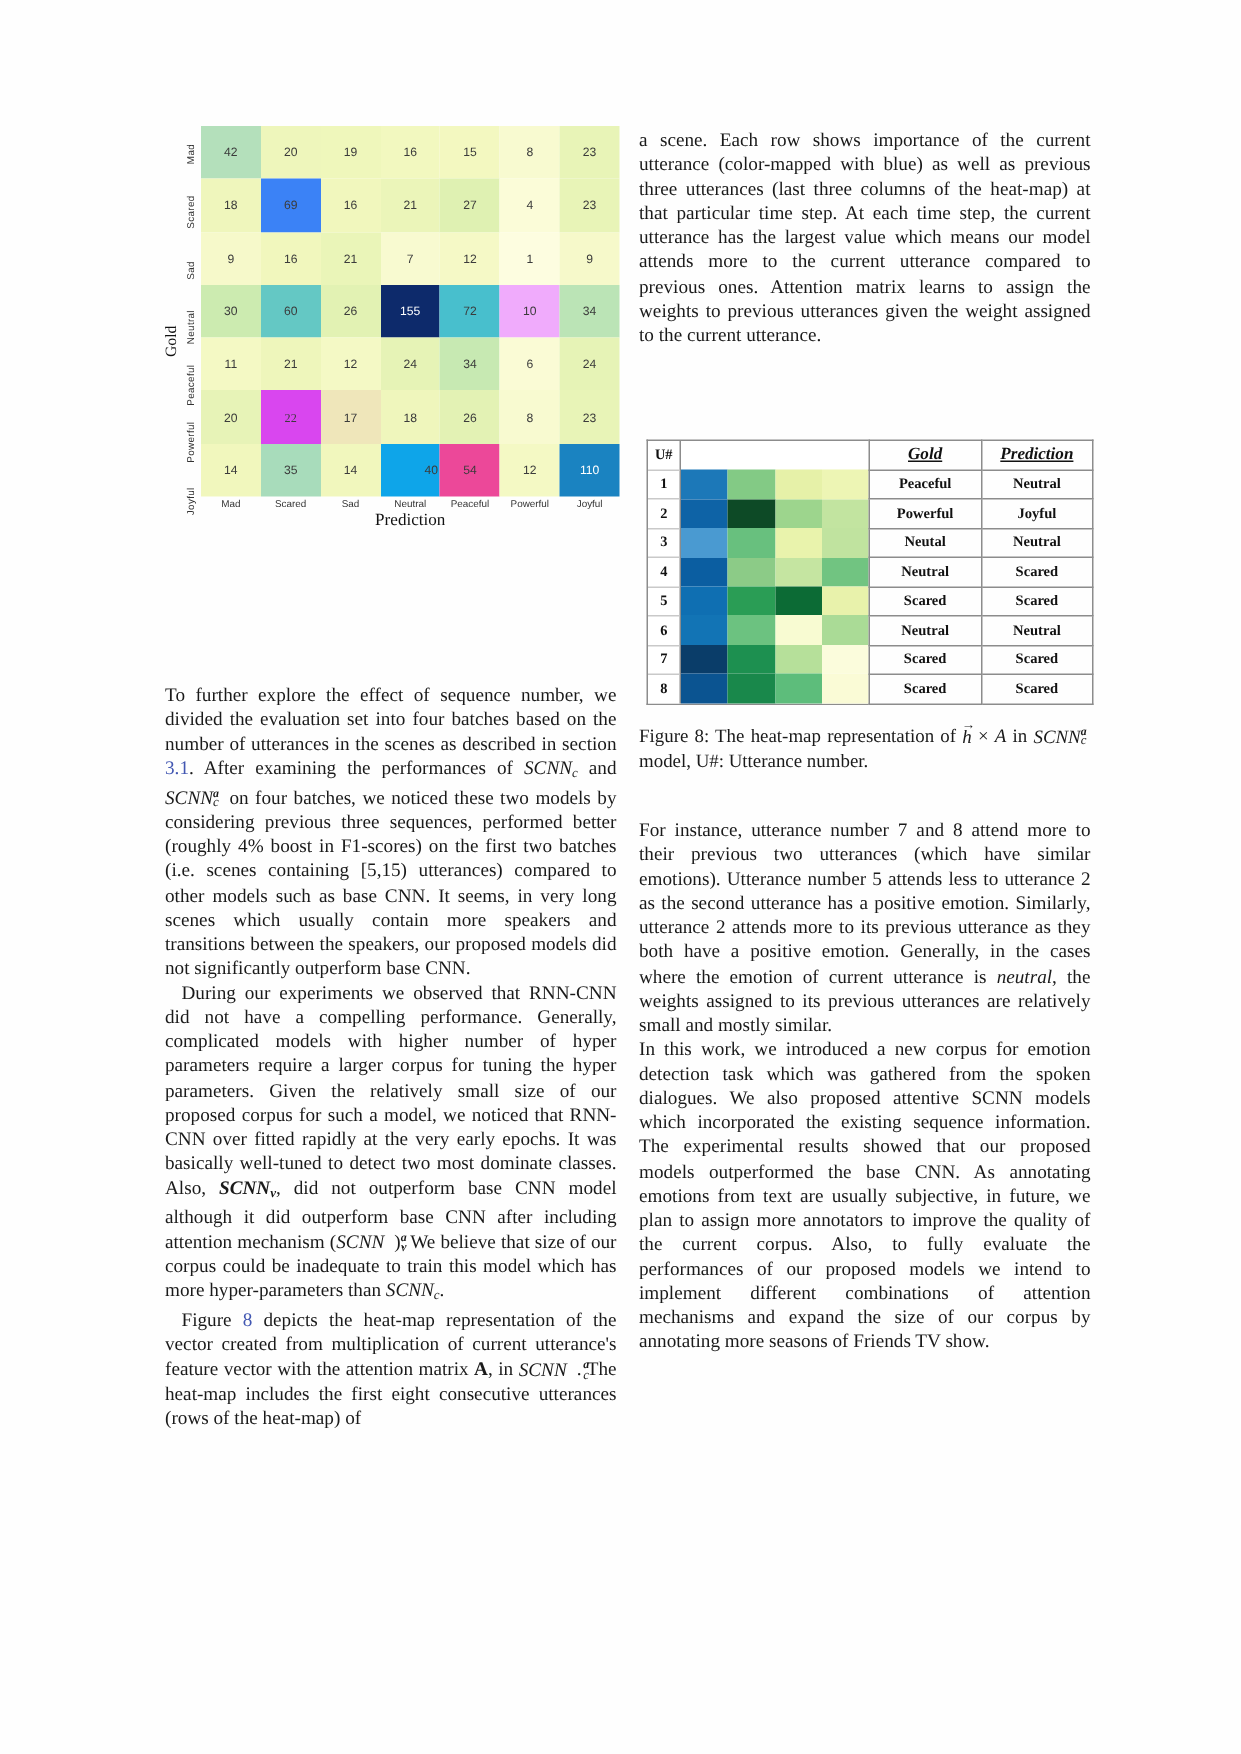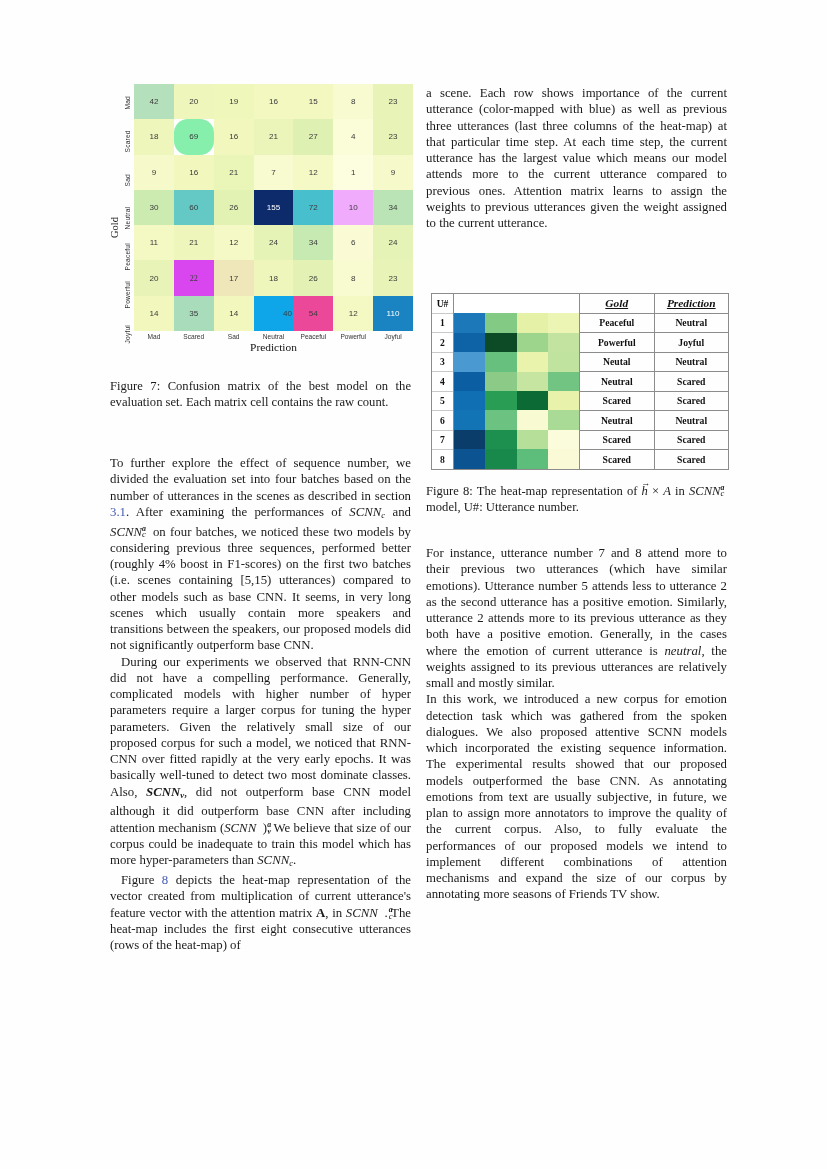--- a/index.html
+++ b/index.html
@@ -221,21 +221,21 @@
       <div class="cm-main">
         <div class="cm-grid" id="cm-grid">
             <div class="cm-cell" style="background: rgb(180, 224, 187);">42</div>
             <div class="cm-cell" style="background: rgb(238, 246, 187);">20</div>
             <div class="cm-cell" style="background: rgb(239, 247, 187);">19</div>
             <div class="cm-cell" style="background: rgb(242, 248, 191);">16</div>
             <div class="cm-cell" style="background: rgb(243, 248, 192);">15</div>
             <div class="cm-cell" style="background: rgb(248, 250, 208);">8</div>
             <div class="cm-cell" style="background: rgb(232, 244, 183);">23</div>
             <div class="cm-cell" style="background: rgb(239, 246, 188);">18</div>
-            <div class="cm-cell" style="background: #86efac; border-radius: 14px;">69</div>
+            <div class="cm-cell" style="background: #3b82f6;">69</div>
             <div class="cm-cell" style="background: rgb(241, 247, 189);">16</div>
             <div class="cm-cell" style="background: rgb(235, 245, 185);">21</div>
             <div class="cm-cell" style="background: rgb(223, 241, 178);">27</div>
             <div class="cm-cell" style="background: rgb(251, 252, 216);">4</div>
             <div class="cm-cell" style="background: rgb(232, 244, 183);">23</div>
             <div class="cm-cell" style="background: rgb(246, 249, 202);">9</div>
             <div class="cm-cell" style="background: rgb(241, 247, 189);">16</div>
             <div class="cm-cell" style="background: rgb(234, 245, 184);">21</div>
             <div class="cm-cell" style="background: rgb(248, 250, 208);">7</div>
             <div class="cm-cell" style="background: rgb(245, 249, 198);">12</div>
@@ -277,23 +277,20 @@
             <div class="cm-xtick">Neutral</div>
             <div class="cm-xtick">Peaceful</div>
             <div class="cm-xtick">Powerful</div>
             <div class="cm-xtick">Joyful</div>
           </div>
         <div class="cm-xlabel">Prediction</div>
       </div>
     </div>
   </div>
 
-  <div id="fig7cap">
-    <p class="caption">Figure 7: Confusion matrix of the best model on the evaluation set. Each matrix cell contains the raw count.</p>
-  </div>
 
   <div class="col col-left" style="top:455px;">
 
     <p><span>To further explore the effect of sequence number, we divided the evaluation set into four batches based on the number of utterances in the scenes as described in section </span><span class="ref">3.1</span><span>. After examining the performances of </span><span class="scnn"><span>SCNN</span><sub>c</sub></span><span> and </span><span class="scnn"><span>SCNN</span><span class="stack"><sup>a</sup><sub>c</sub></span></span><span> on four batches, we noticed these two models by considering previous three sequences, performed better (roughly 4% boost in F1-scores) on the first two batches (i.e. scenes containing [5,15) utterances) compared to other models such as base CNN. It seems, in very long scenes which usually contain more speakers and transitions between the speakers, our proposed models did not significantly outperform base CNN.</span></p>
 
     <p class="indent"><span>During our experiments we observed that RNN-CNN did not have a compelling performance. Generally, complicated models with higher number of hyper parameters require a larger corpus for tuning the hyper parameters. Given the relatively small size of our proposed corpus for such a model, we noticed that RNN-CNN over fitted rapidly at the very early epochs. It was basically well-tuned to detect two most dominate classes. Also, </span><span class="bold-scnn"><span>SCNN</span><sub style="font-size:.68em;vertical-align:-.22em;">v</sub></span><span>, did not outperform base CNN model although it did outperform base CNN after including attention mechanism (</span><span class="scnn"><span>SCNN</span><span class="stack"><sup>a</sup><sub>v</sub></span></span><span>). We believe that size of our corpus could be inadequate to train this model which has more hyper-parameters than </span><span class="scnn"><span>SCNN</span><sub>c</sub></span><span>.</span></p>
 
     <p class="indent"><span>Figure </span><span class="ref">8</span><span> depicts the heat-map representation of the vector created from multiplication of current utterance's feature vector with the attention matrix </span><strong>A</strong><span>, in </span><span class="scnn"><span>SCNN</span><span class="stack"><sup>a</sup><sub>c</sub></span></span><span>. The heat-map includes the first eight consecutive utterances (rows of the heat-map) of</span></p>
 
   </div>

